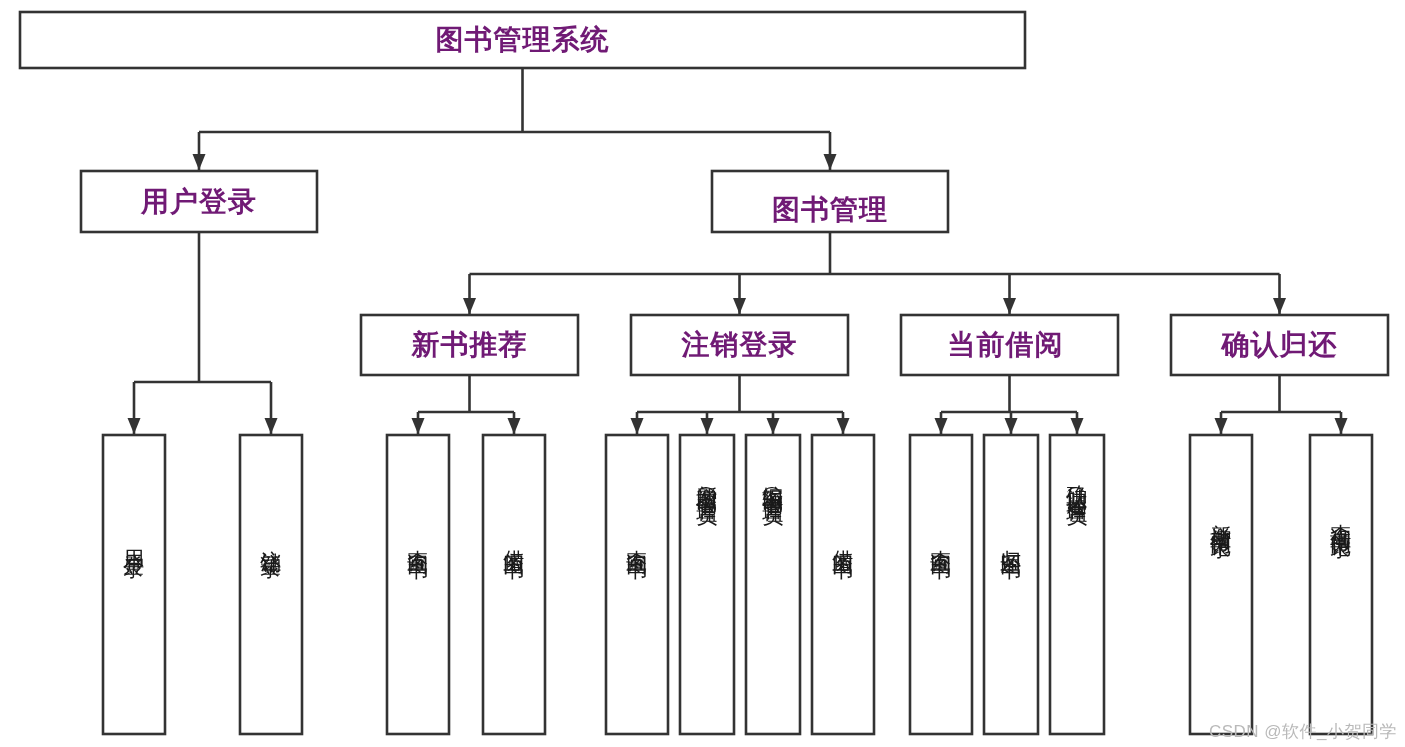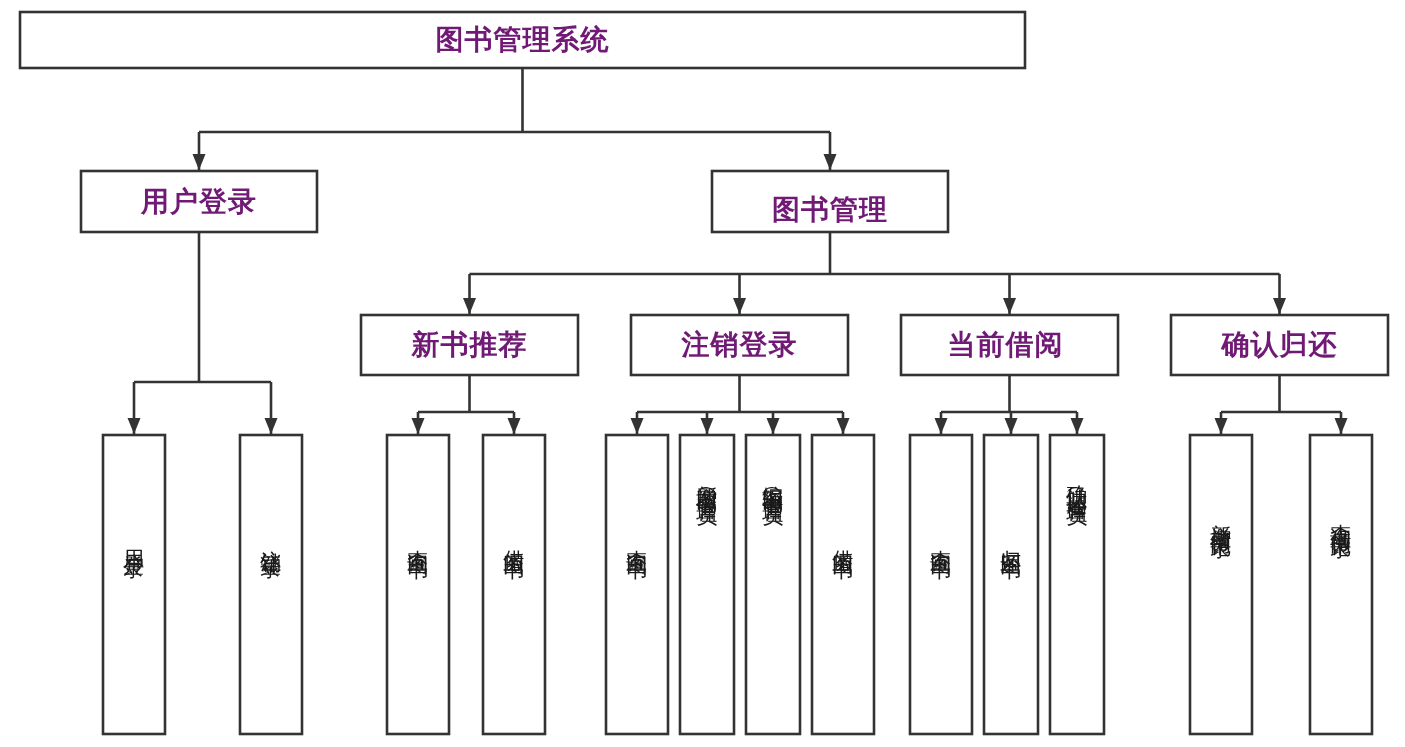--- a/index.html
+++ b/index.html
@@ -225,14 +225,15 @@
         <span class="vlabel-text">确认归还（管理员）</span>
       </div>
       <div class="vlabel-wrap" style="left: 1190px; width: 62px; top: 506.5px; height: 227.5px;">
         <span class="vlabel-text">新增借阅记录</span>
       </div>
       <div class="vlabel-wrap" style="left: 1310px; width: 62px; top: 506.5px; height: 227.5px;">
         <span class="vlabel-text">查询借阅记录</span>
       </div>
     </div>
 
+  <div class="watermark">CSDN @软件_小贺同学</div>
 
 </div>
 
 </body></html>

